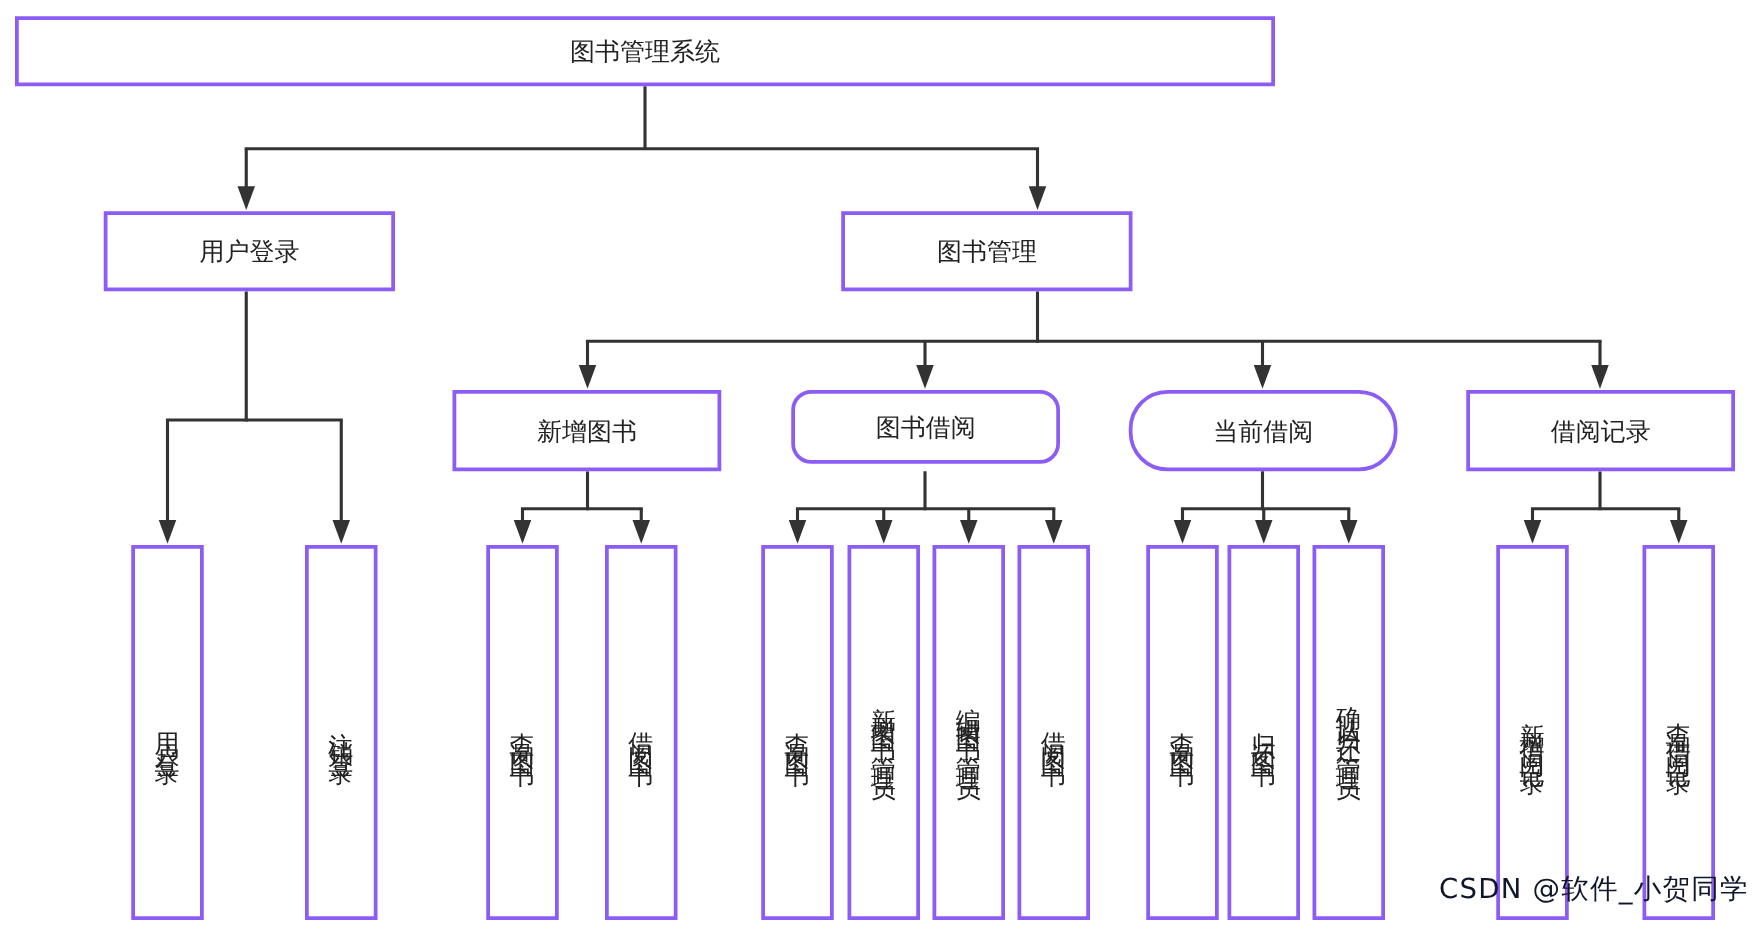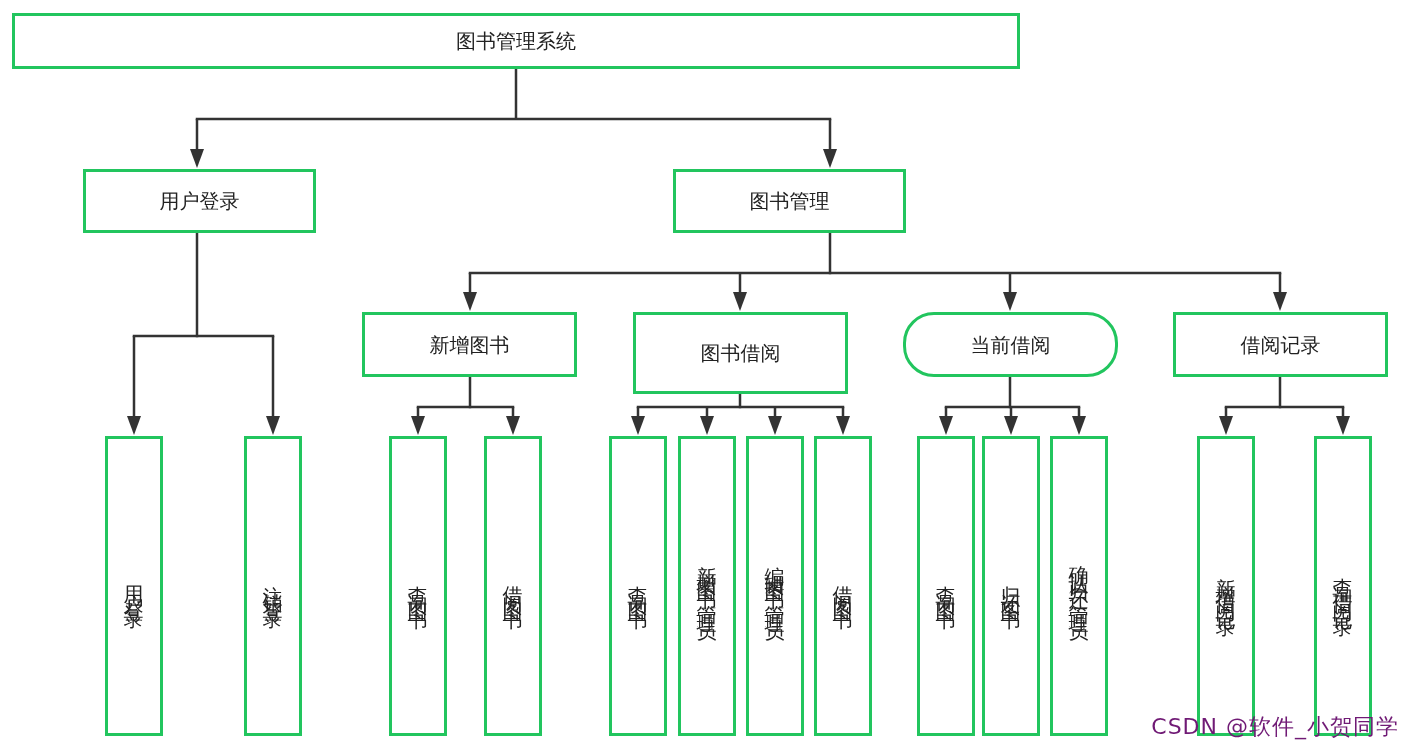--- a/index.html
+++ b/index.html
@@ -18,43 +18,43 @@
   .connectors {
     position: absolute;
     left: 0;
     top: 0;
     width: 1405px;
     height: 747px;
   }
   .node {
     position: absolute;
     box-sizing: border-box;
-    border: 3px solid #22c55e;
+    border: 3px solid #8b5cf6;
     background: #ffffff;
     color: #222222;
     display: flex;
     align-items: center;
     justify-content: center;
     font-size: 20px;
     line-height: 1;
     text-align: center;
   }
   .node.vertical {
     writing-mode: vertical-rl;
     text-orientation: mixed;
     letter-spacing: 8px;
     font-size: 20px;
     padding: 8px 0;
   }
   .watermark {
     position: absolute;
     right: 6px;
-    bottom: 5px;
+    bottom: 21px;
     font-size: 22px;
-    color: #701a75;
+    color: #0f172a;
     letter-spacing: 1px;
     white-space: nowrap;
   }
 </style>
 </head>
 <body>
 
 <div class="canvas">
 
   <svg class="connectors" viewBox="0 0 1405 747" xmlns="http://www.w3.org/2000/svg">
@@ -137,21 +137,21 @@
   <div class="node" style="left:83px; top:169px; width:233px; height:64px;">
     <span>用户登录</span>
   </div>
   <div class="node" style="left:673px; top:169px; width:233px; height:64px;">
     <span>图书管理</span>
   </div>
 
   <div class="node" style="left:362px; top:312px; width:215px; height:65px;">
     <span>新增图书</span>
   </div>
-  <div class="node" style="left:633px; top:312px; width:215px; height:82px;">
+  <div class="node" style="left:633px; top:312px; width:215px; height:59px;border-radius:16px;">
     <span>图书借阅</span>
   </div>
   <div class="node" style="left:903px; top:312px; width:215px; height:65px;border-radius:31px;">
     <span>当前借阅</span>
   </div>
   <div class="node" style="left:1173px; top:312px; width:215px; height:65px;">
     <span>借阅记录</span>
   </div>
 
   <div class="node vertical" style="left:105px; top:436px; width:58px; height:300px;">

